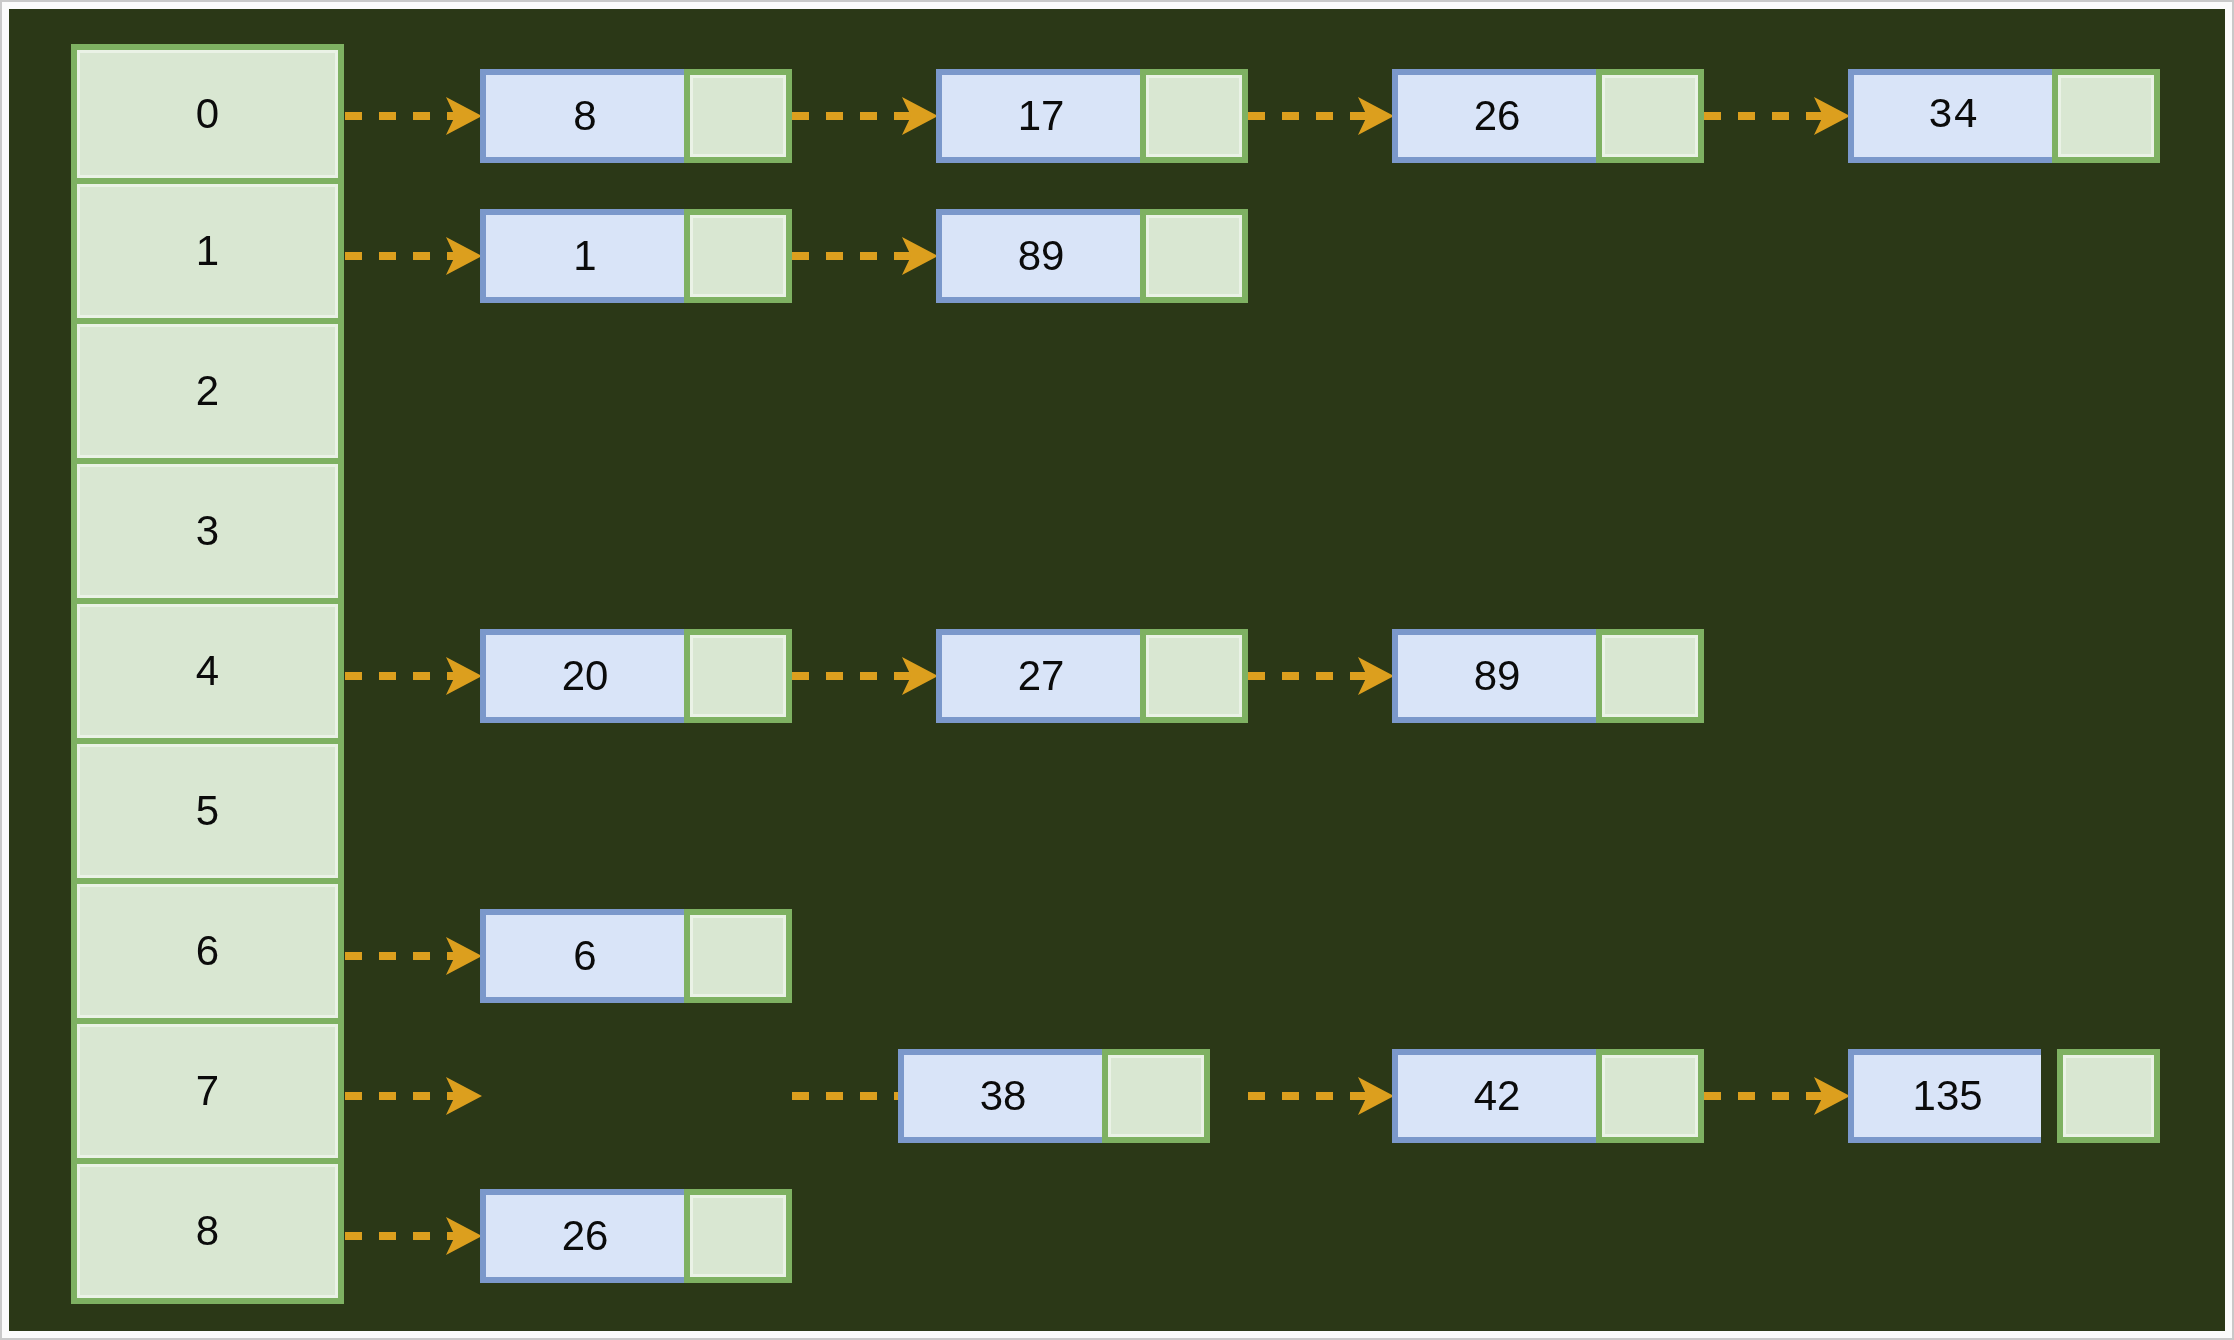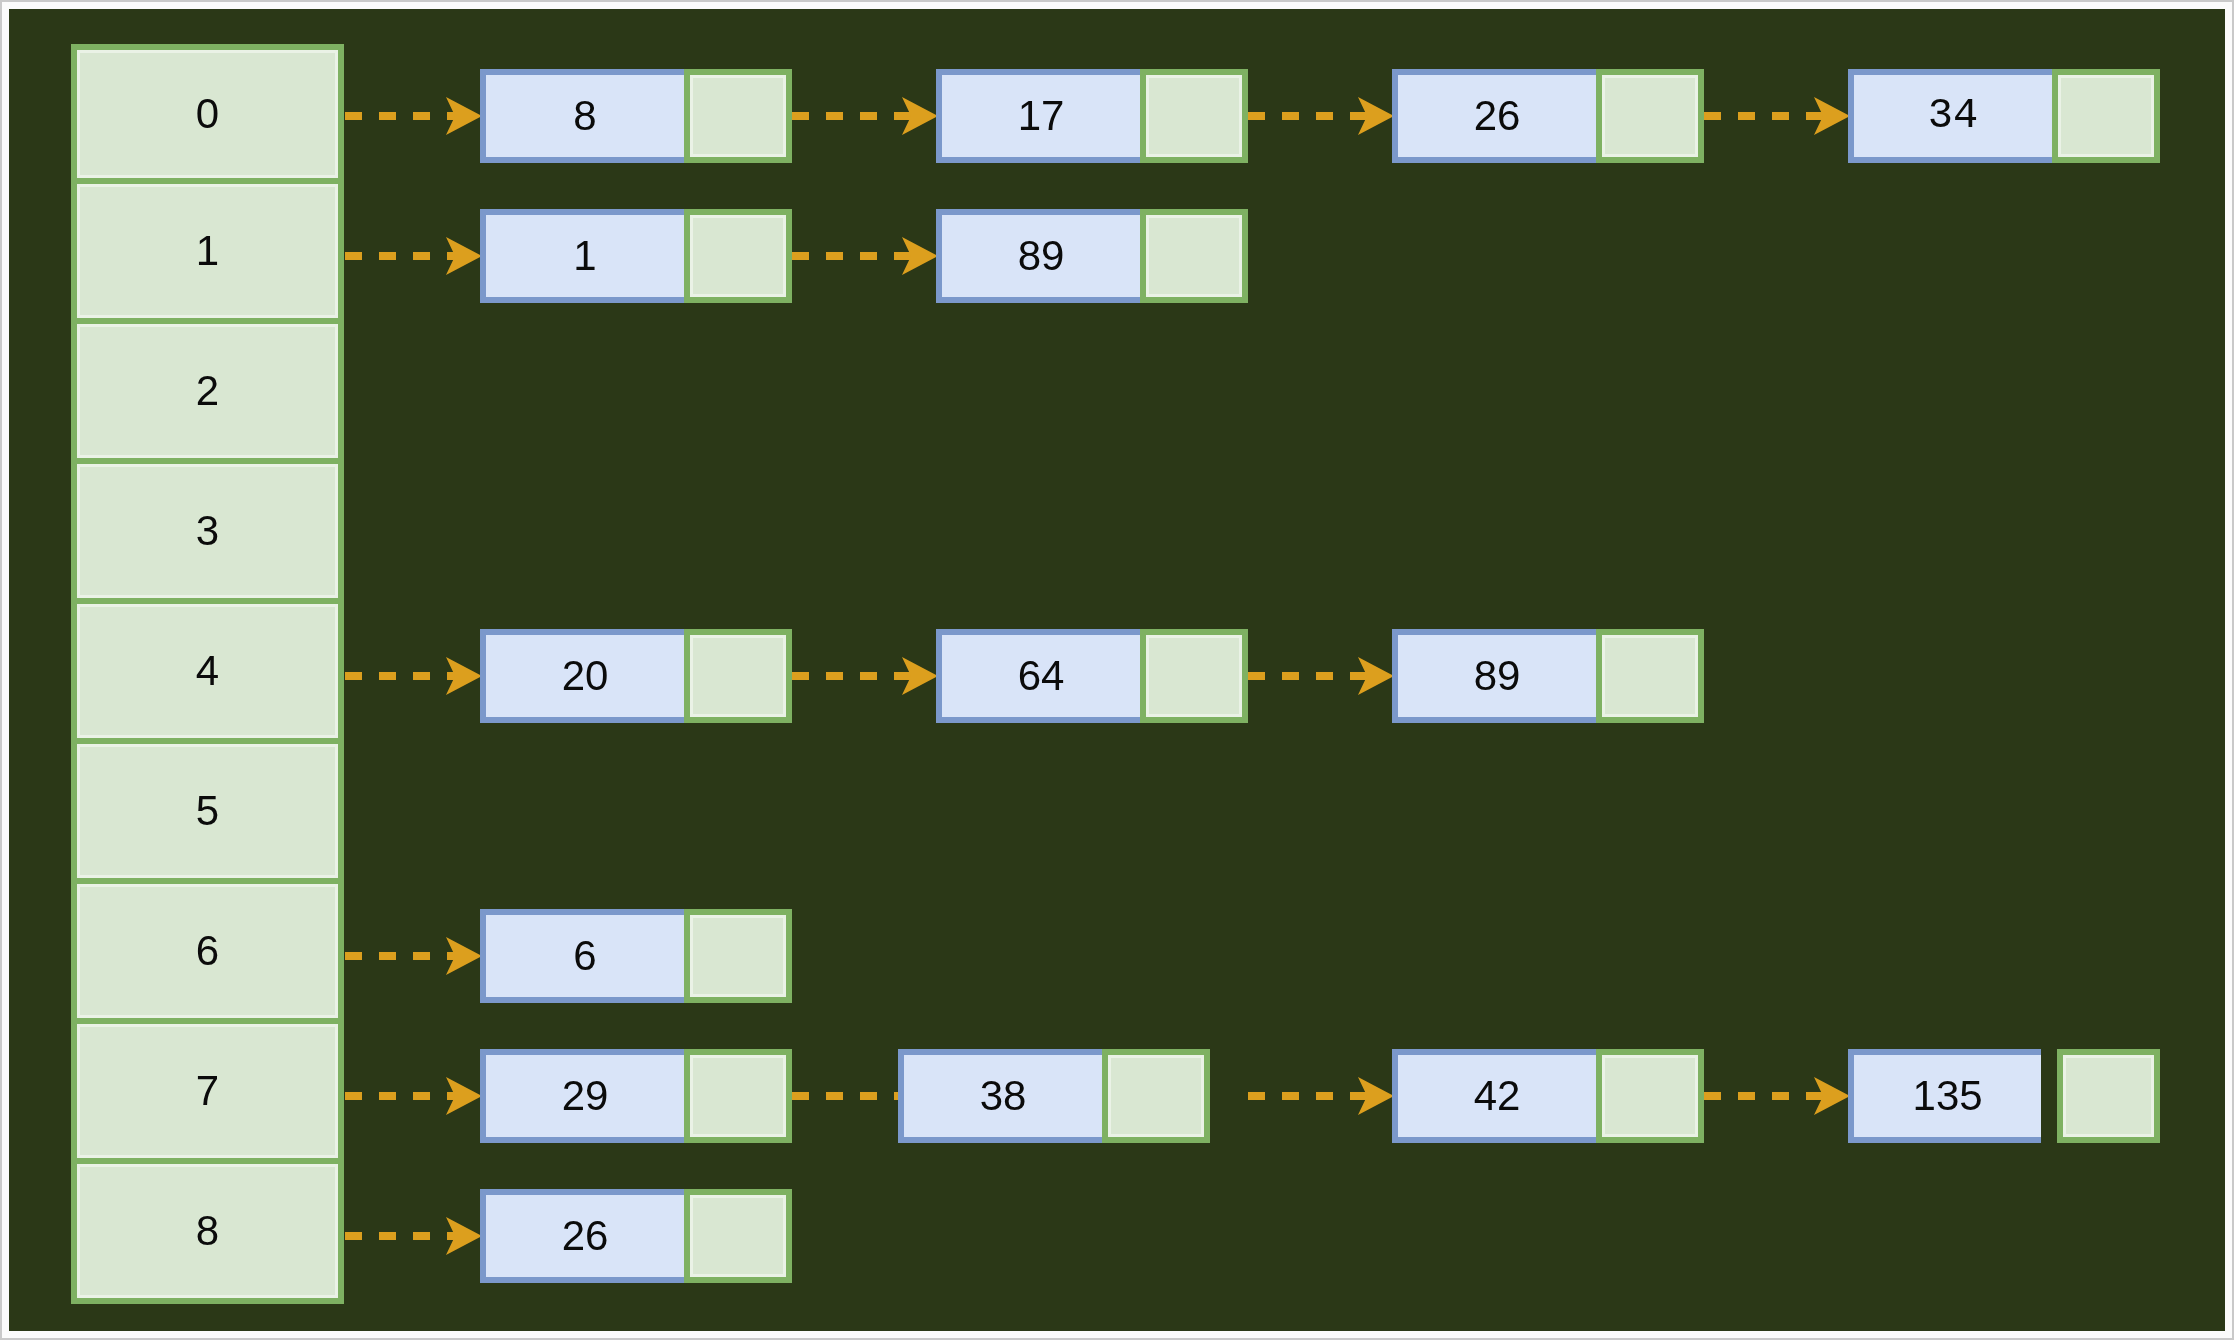--- a/index.html
+++ b/index.html
@@ -174,21 +174,21 @@
           <span class="cell-text">20</span>
         </div>
         <div class="node-next"></div>
       </div>
       <svg class="arrow" width="146" height="40" viewBox="0 0 146 40" style="left: 783px; top: 647px;">
         <line x1="0" y1="20" x2="119" y2="20" stroke-width="8" stroke-dasharray="17 17" style="stroke: var(--arrow);"></line>
         <polygon points="110,1 146,20 110,39 119,20" style="fill: var(--arrow);"></polygon>
       </svg>
       <div class="node" style="left: 927px; top: 620px;">
         <div class="node-data">
-          <span class="cell-text">64</span>
+          <span class="cell-text">27</span>
         </div>
         <div class="node-next"></div>
       </div>
       <svg class="arrow" width="146" height="40" viewBox="0 0 146 40" style="left: 1239px; top: 647px;">
         <line x1="0" y1="20" x2="119" y2="20" stroke-width="8" stroke-dasharray="17 17" style="stroke: var(--arrow);"></line>
         <polygon points="110,1 146,20 110,39 119,20" style="fill: var(--arrow);"></polygon>
       </svg>
       <div class="node" style="left: 1383px; top: 620px;">
         <div class="node-data">
           <span class="cell-text">89</span>
@@ -202,26 +202,20 @@
       <div class="node" style="left: 471px; top: 900px;">
         <div class="node-data">
           <span class="cell-text">6</span>
         </div>
         <div class="node-next"></div>
       </div>
       <svg class="arrow" width="137" height="40" viewBox="0 0 137 40" style="left: 336px; top: 1067px;">
         <line x1="0" y1="20" x2="110" y2="20" stroke-width="8" stroke-dasharray="17 17" style="stroke: var(--arrow);"></line>
         <polygon points="101,1 137,20 101,39 110,20" style="fill: var(--arrow);"></polygon>
       </svg>
-      <div class="node" style="left: 471px; top: 1040px;">
-        <div class="node-data">
-          <span class="cell-text">29</span>
-        </div>
-        <div class="node-next"></div>
-      </div>
       <svg class="arrow" width="146" height="40" viewBox="0 0 146 40" style="left: 783px; top: 1067px;">
         <line x1="0" y1="20" x2="119" y2="20" stroke-width="8" stroke-dasharray="17 17" style="stroke: var(--arrow);"></line>
         <polygon points="110,1 146,20 110,39 119,20" style="fill: var(--arrow);"></polygon>
       </svg>
       <div class="node" style="left: 889px; top: 1040px; align-items: flex-end;">
         <div class="node-data">
           <span class="cell-text">38</span>
         </div>
         <div class="node-next"></div>
       </div>

